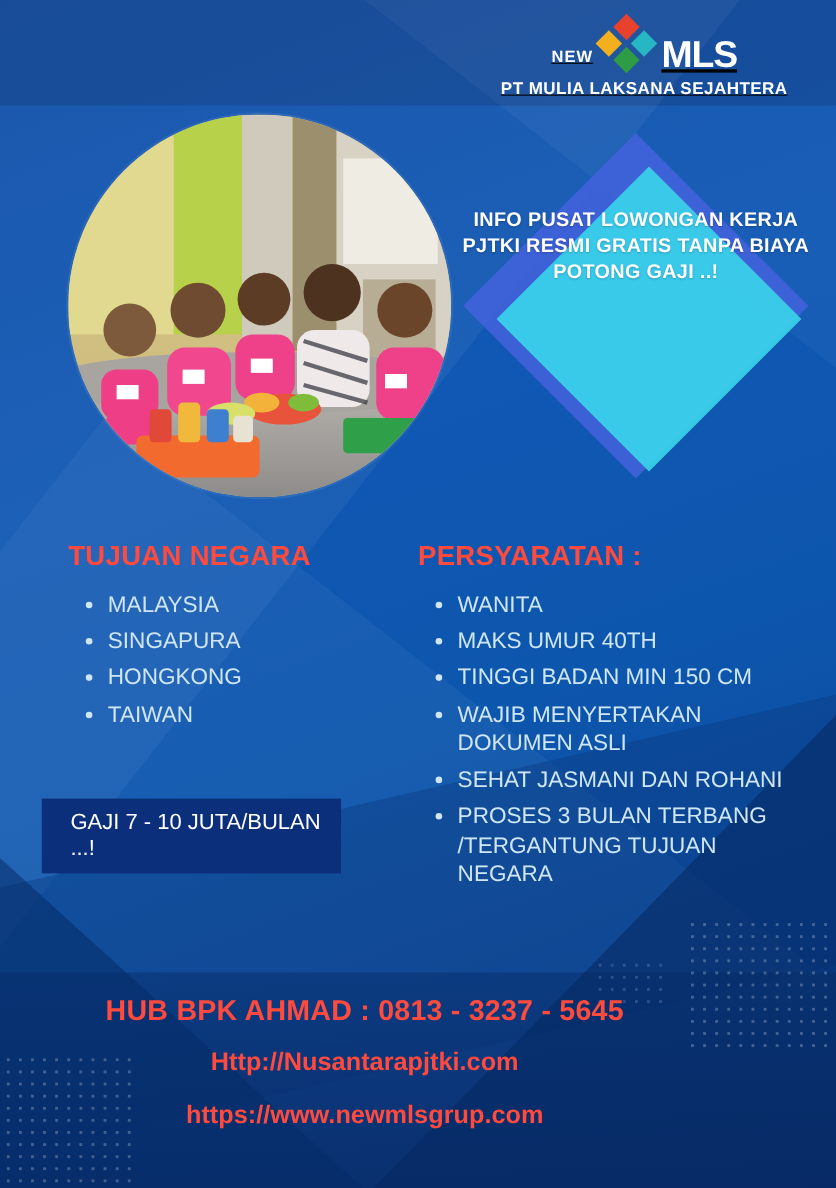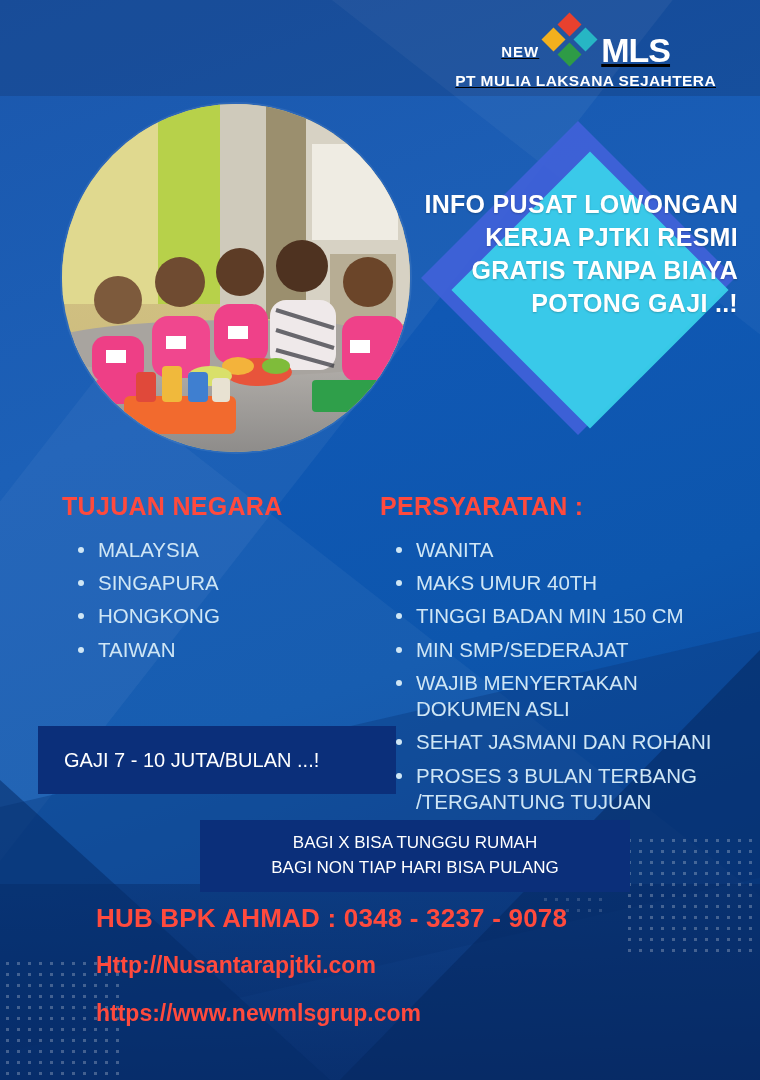--- a/index.html
+++ b/index.html
@@ -154,24 +154,24 @@
     width: 222px; height: 222px;
     margin-left: -111px; margin-top: -111px;
     transform: rotate(45deg);
   }
   .dia-a { background: #3f61d8; opacity: 0.95; }
   .dia-b { background: #39d2ea; opacity: 0.92; margin-left: -86px; margin-top: -86px; width: 196px; height: 196px; }
   .headline {
     position: absolute;
     left: 0; top: 60px;
     width: 100%;
-    text-align: right;
-    color: #ffffff;
-    font-weight: bold;
-    font-size: 25px;
+    text-align: center;
+    color: #ffffff;
+    font-weight: bold;
+    font-size: 18px;
     line-height: 1.32;
     letter-spacing: 0.3px;
     text-shadow: 0 1px 2px rgba(0,0,0,0.22);
     z-index: 3;
   }
 
   
   .col {
     position: absolute;
     z-index: 5;
@@ -205,21 +205,21 @@
     left: 16px; top: 10px;
     width: 6px; height: 6px;
     border-radius: 50%;
     background: #cfe6f5;
   }
 
   
   .box-salary {
     position: absolute;
     left: 38px; top: 726px;
-    width: 358px; height: 68px;
+    width: 272px; height: 68px;
     background: #0b2f7a;
     display: flex;
     align-items: center;
     z-index: 6;
   }
   .box-salary span {
     color: #ffffff;
     font-size: 20px;
     padding-left: 26px;
   }
@@ -254,20 +254,21 @@
     letter-spacing: 0.2px;
     white-space: nowrap;
   }
   .contact .site {
     color: #ff4a3d;
     font-weight: bold;
     font-size: 23px;
     line-height: 1.45;
     margin-top: 14px;
     white-space: nowrap;
+    text-align: center;
   }
 </style>
 </head>
 <body>
 
 <div id="poster">
 
   <div class="bg-layer">
     <div class="strip-top"></div>
     <div class="diag-light d1"></div>
@@ -375,35 +376,30 @@
       <li>TAIWAN</li>
     </ul>
   </div>
 
   <div class="col col-right">
     <div class="col-title">PERSYARATAN :</div>
     <ul class="bullets">
       <li>WANITA</li>
       <li>MAKS UMUR 40TH</li>
       <li>TINGGI BADAN MIN 150 CM</li>
-      <li>MIN SMP/SEDERAJAT</li>
       <li>WAJIB MENYERTAKAN DOKUMEN ASLI</li>
       <li>SEHAT JASMANI DAN ROHANI</li>
       <li>PROSES 3 BULAN TERBANG /TERGANTUNG TUJUAN NEGARA</li>
     </ul>
   </div>
 
   <div class="box-salary">
     <span>GAJI 7 - 10 JUTA/BULAN ...!</span>
   </div>
 
-  <div class="box-note">
-    <span>BAGI X BISA TUNGGU RUMAH</span>
-    <span>BAGI NON TIAP HARI BISA PULANG</span>
-  </div>
 
   <div class="contact">
-    <div class="phone">HUB BPK AHMAD :  0348 - 3237 - 9078</div>
+    <div class="phone">HUB BPK AHMAD :  0813 - 3237 - 5645</div>
     <div class="site">Http://Nusantarapjtki.com</div>
     <div class="site">https://www.newmlsgrup.com</div>
   </div>
 
 </div>
 
 </body></html>

